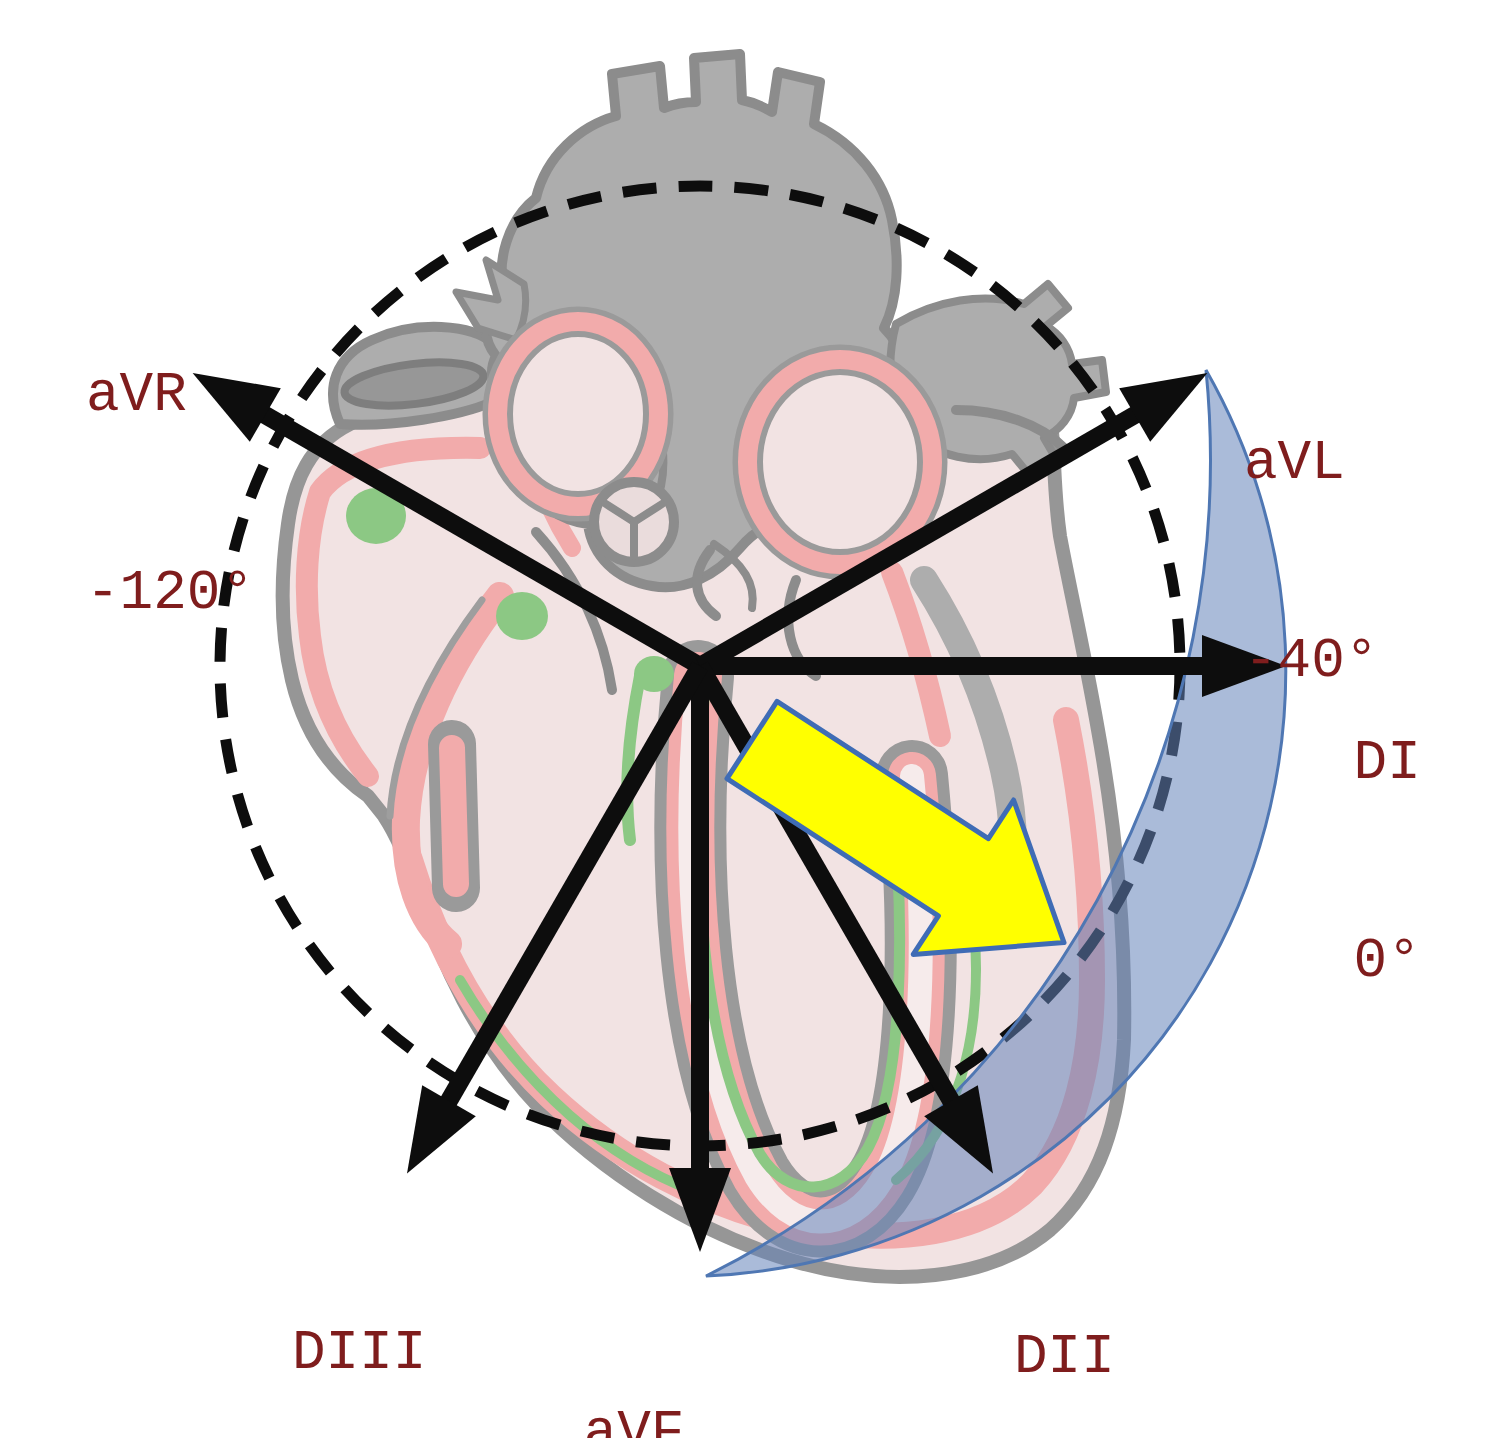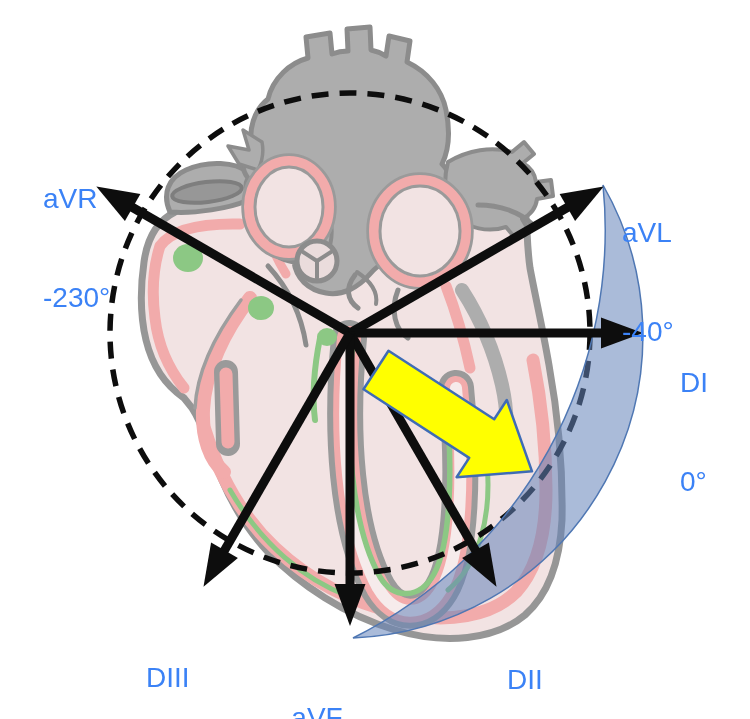--- a/index.html
+++ b/index.html
@@ -1,23 +1,23 @@
 <!DOCTYPE html>
 <html><head>
 <meta charset="utf-8">
 <style>
   html,body{margin:0;padding:0;background:#fff;}
   #stage{position:relative;width:750px;height:719px;background:#fff;overflow:hidden;
          font-family:"Liberation Sans",sans-serif;}
   #diagram-svg{position:absolute;left:0;top:0;}
-  .lbl{position:absolute;font-size:28px;line-height:33px;color:#3b82f6;white-space:pre;}
+  .lbl{position:absolute;font-size:28px;line-height:33px;color:#7f1d1d;white-space:pre;font-family:Liberation Mono, monospace;}
   .lbl span{display:block;}
   #lbl-aVR{left:43px;top:116px;}
   #lbl-aVL{left:622px;top:150px;}
-  #lbl-DI{left:680px;top:300px;}
+  #lbl-DI{left:660px;top:300px;text-align:center;}
   #lbl-DII{left:507px;top:597px;}
   #lbl-aVF{left:283px;top:635px;width:68px;text-align:center;}
   #lbl-DIII{left:146px;top:595px;}
 </style>
 </head>
 <body>
 
 <div id="stage">
 
   <svg id="diagram-svg" width="750" height="719" viewBox="0 0 750 719">
@@ -141,21 +141,21 @@
           <line x1="350" y1="333" x2="220.5" y2="557.3" stroke="#0D0D0D" stroke-width="9"></line>
           <polygon points="203.5,586.7 211.1,542.6 237.9,558.1" fill="#0D0D0D"></polygon>
         </g>
       </g>
 
     <polygon points="388.5,350.7 494.2,419.3 506.8,400.0 532,471.3 456.6,477.2 469.2,457.9 363.5,389.3" stroke-width="2.5" stroke-linejoin="round" fill="#FFFF00" stroke="#3F6CB5"></polygon>
   </svg>
 
   <div class="lbl" id="lbl-aVR">
     <span>aVR</span>
-    <span>-230°</span>
+    <span>-120°</span>
   </div>
   <div class="lbl" id="lbl-aVL">
     <span>aVL</span>
     <span>-40°</span>
   </div>
   <div class="lbl" id="lbl-DI">
     <span>DI</span>
     <span>0°</span>
   </div>
   <div class="lbl" id="lbl-DII">

